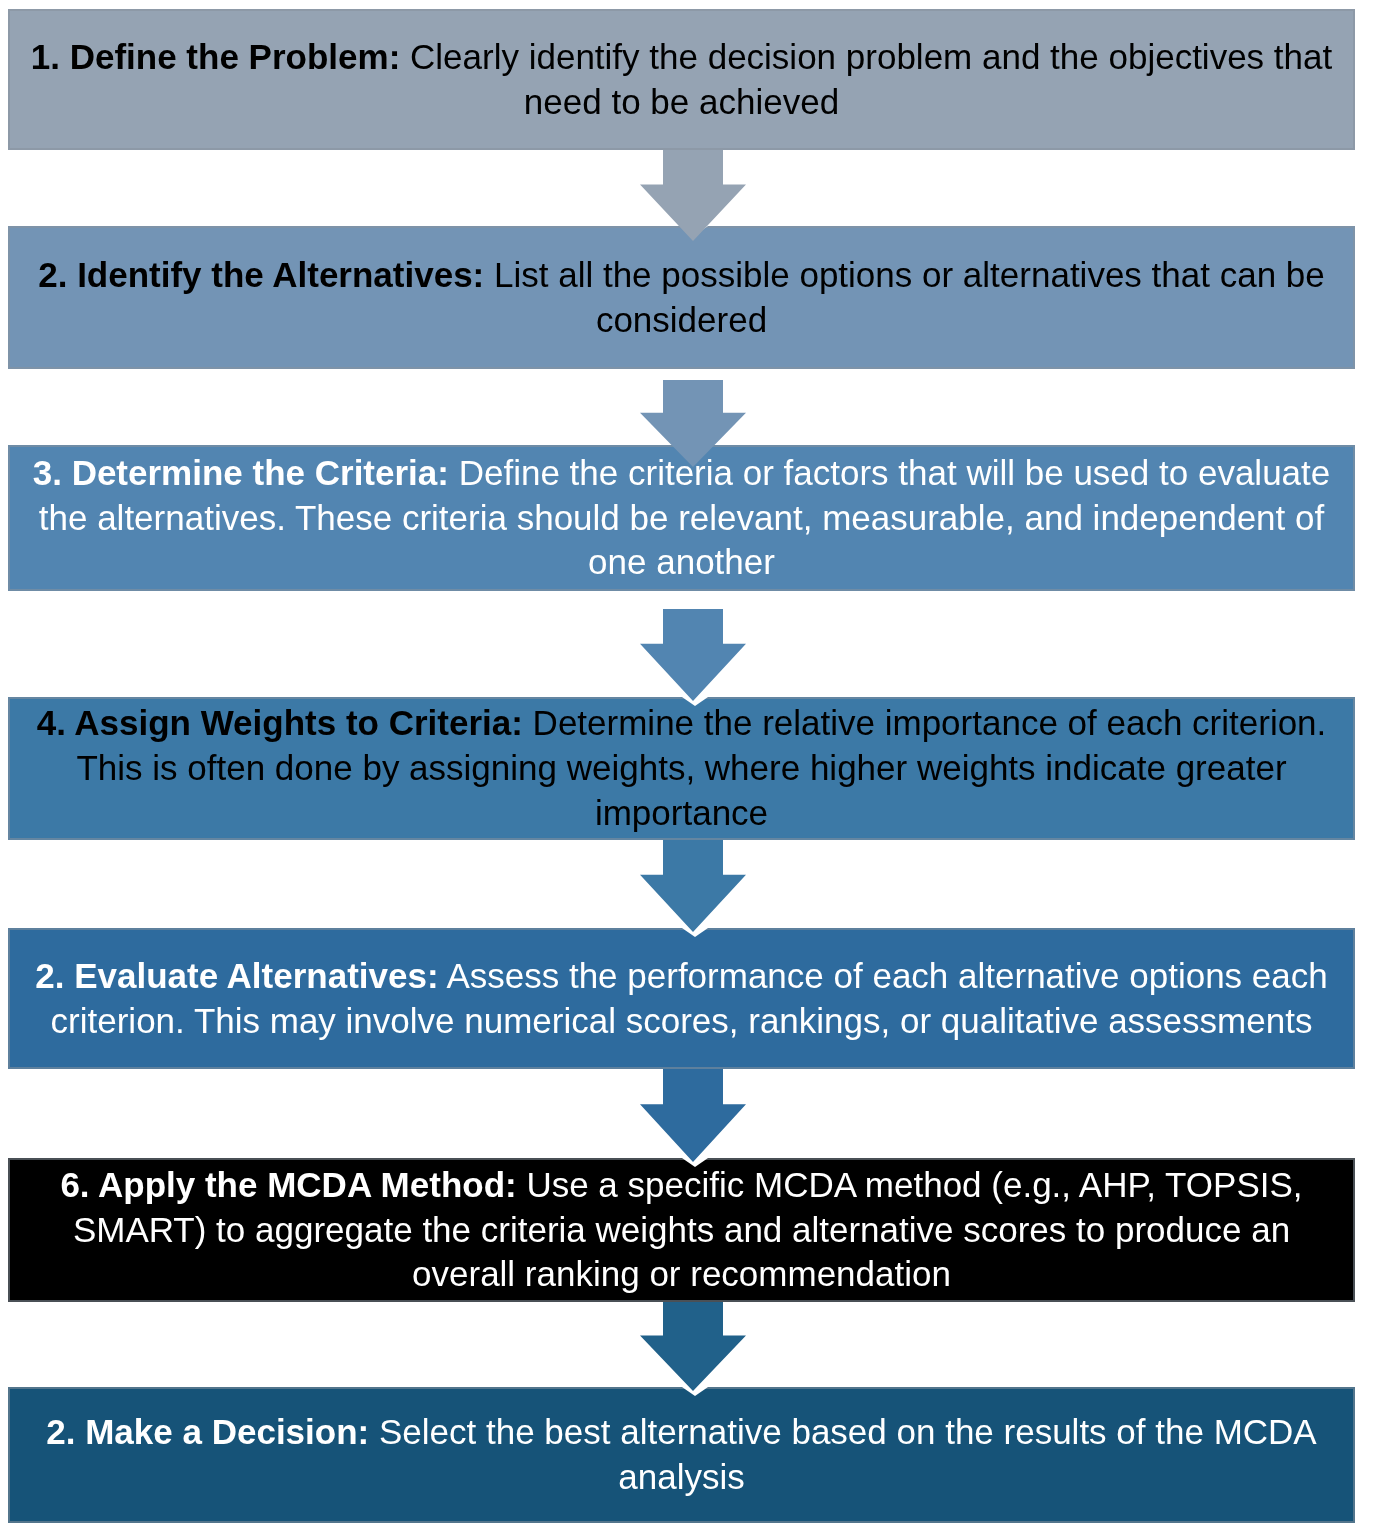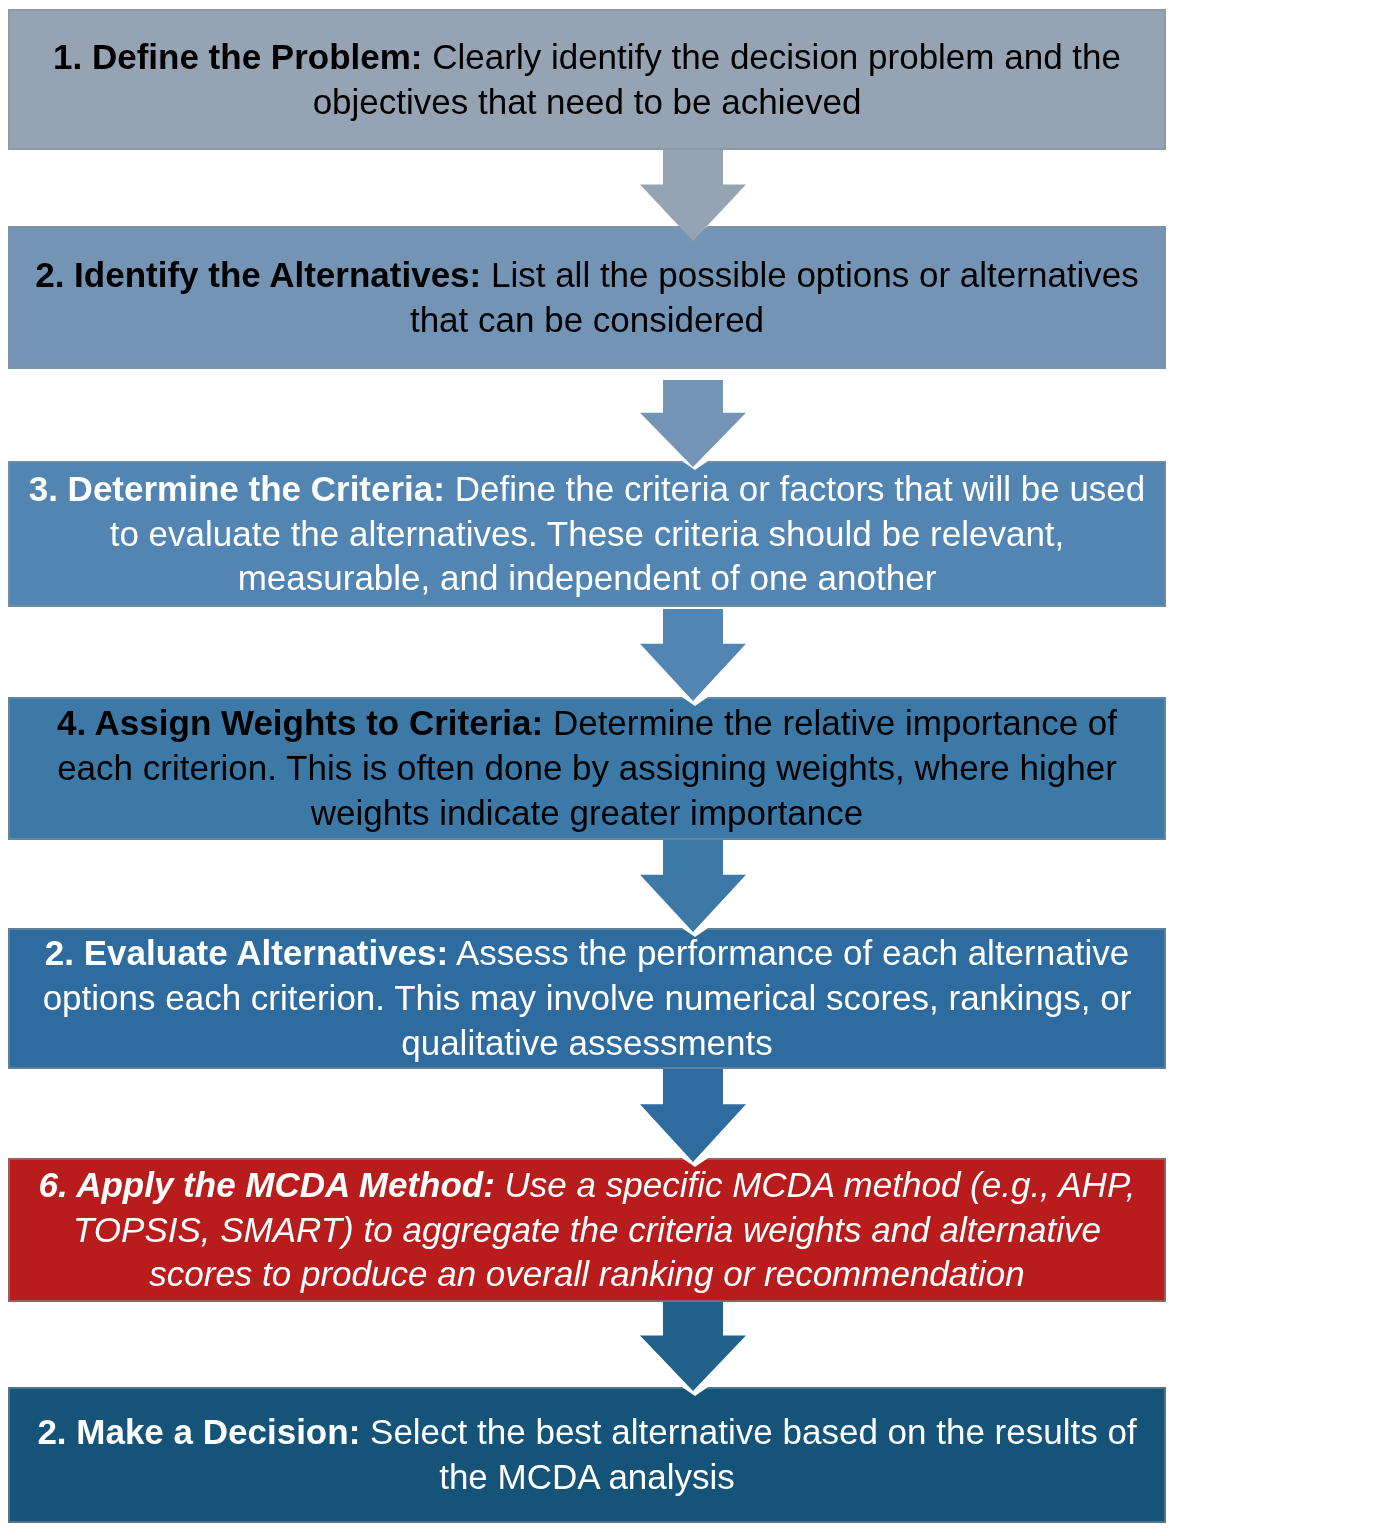--- a/index.html
+++ b/index.html
@@ -1,30 +1,30 @@
 <!DOCTYPE html>
 <html><head>
 <meta charset="utf-8">
 <style>
   html,body{margin:0;padding:0;background:#ffffff;}
   body{font-family:"Liberation Sans","DejaVu Sans",sans-serif;}
   .canvas{position:relative;width:1393px;height:1536px;background:#ffffff;overflow:hidden;}
 
   .band{
-    position:absolute;left:8px;width:1158px;box-sizing:border-box;
+    position:absolute;left:8px;width:1347px;box-sizing:border-box;
     border:2px solid rgba(134,146,157,0.55);
     display:flex;align-items:center;justify-content:center;
     text-align:center;padding:5px 10px;z-index:1;
   }
   .band-text{margin:0;font-size:35px;line-height:1.28;font-weight:400;}
   .band-text .lbl{font-weight:700;}
 
   .band-1{top:9px;height:141px;}
   .band-2{top:226px;height:143px;}
-  .band-3{top:461px;height:146px;}
+  .band-3{top:445px;height:146px;}
   .band-4{top:697px;height:143px;}
   .band-5{top:928px;height:141px;}
   .band-6{top:1158px;height:144px;}
   .band-7{top:1387px;height:136px;}
 
   
   .notch{
     position:absolute;top:-2px;left:672px;width:26px;height:9px;
     background:#ffffff;clip-path:polygon(0 0,100% 0,50% 100%);
     z-index:2;
@@ -91,21 +91,21 @@
     <span class="notch"></span>
     <p class="band-text"><b class="lbl">2. Evaluate Alternatives:</b> <span>Assess the performance of each alternative options each criterion. This may involve numerical scores, rankings, or qualitative assessments</span></p>
   </div>
 
   <div class="arrow arrow-5">
     <svg viewBox="0 0 106 90" preserveAspectRatio="none">
       <polygon points="23,0 83,0 83,34 106,34 53,90 0,34 23,34" style="fill: rgb(46, 107, 158);"></polygon>
     </svg>
   </div>
 
-  <div class="band band-6" style="background-color: #b91c1c; color: rgb(255, 255, 255); font-style: italic;">
+  <div class="band band-6" style="background-color: #000000; color: rgb(255, 255, 255);">
     <span class="notch"></span>
     <p class="band-text"><b class="lbl">6. Apply the MCDA Method:</b> <span>Use a specific MCDA method (e.g., AHP, TOPSIS, SMART) to aggregate the criteria weights and alternative scores to produce an overall ranking or recommendation</span></p>
   </div>
 
   <div class="arrow arrow-6">
     <svg viewBox="0 0 106 90" preserveAspectRatio="none">
       <polygon points="23,0 83,0 83,34 106,34 53,90 0,34 23,34" style="fill: rgb(33, 97, 138);"></polygon>
     </svg>
   </div>
 

